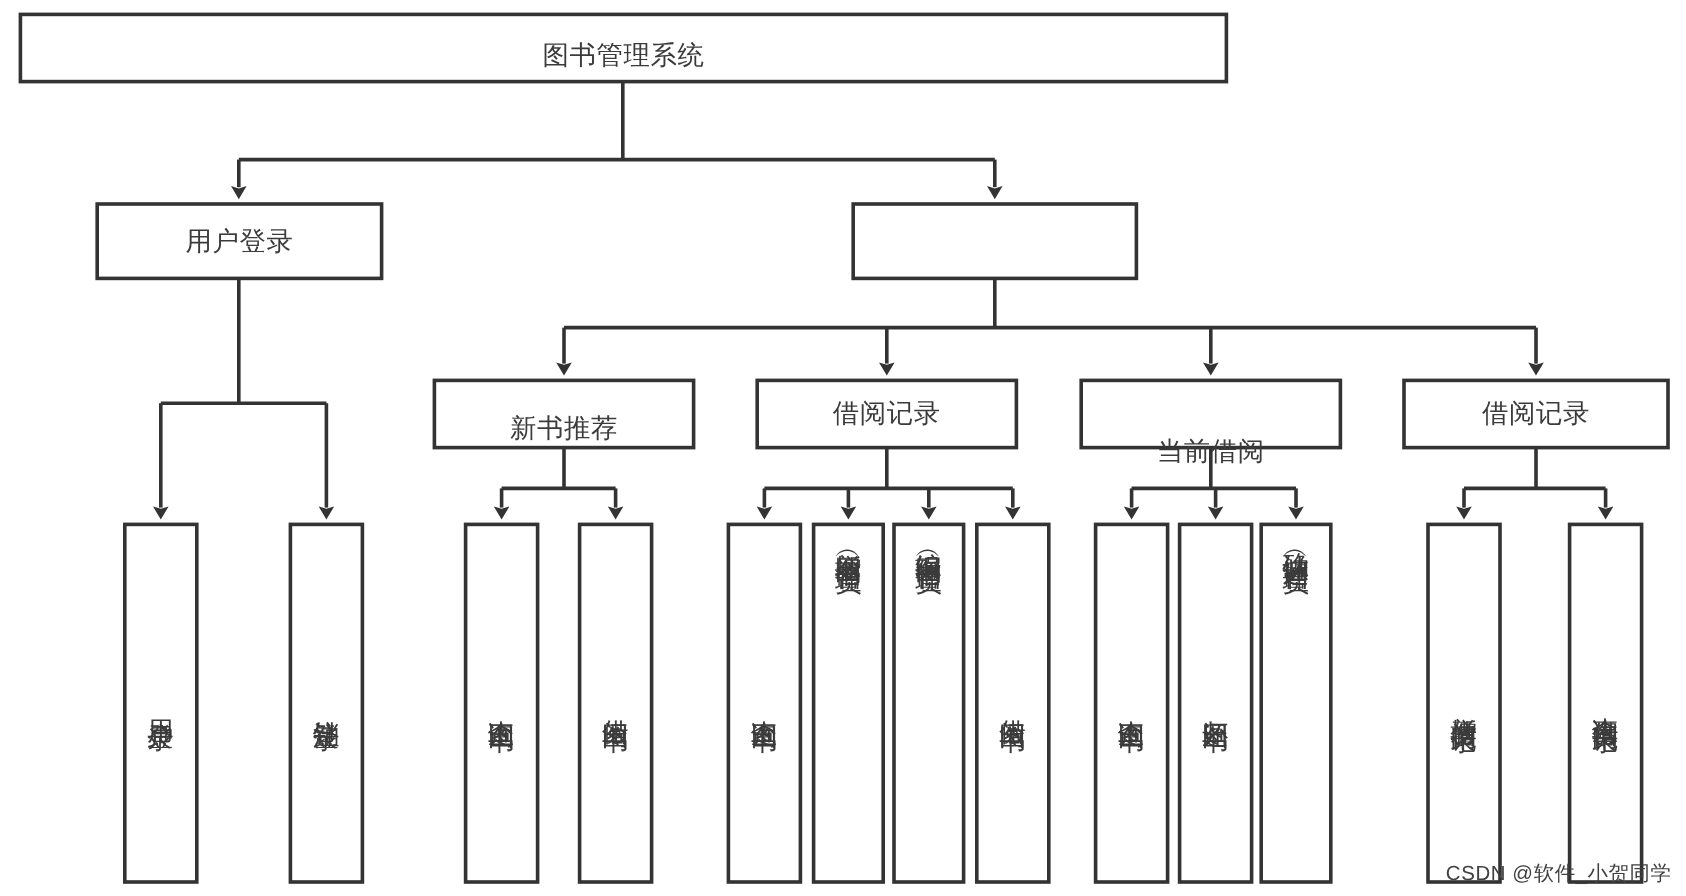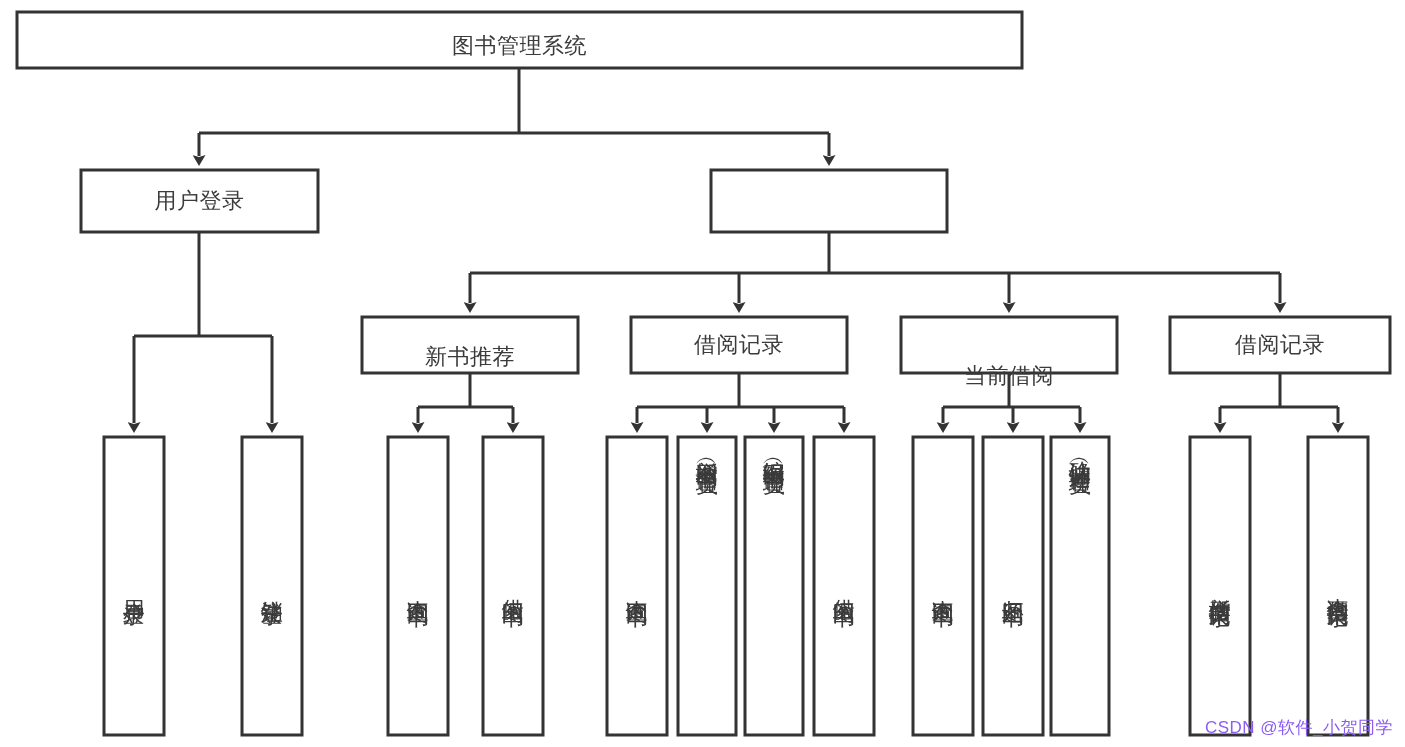--- a/index.html
+++ b/index.html
@@ -67,21 +67,21 @@
   }
   .node-label.vertical.centered {
     justify-content: center;
     padding-top: 0;
   }
   .watermark {
     position: absolute;
     right: 12px;
     bottom: 8px;
     font-size: 17px;
-    color: #8b5cf6;
+    color: #404040;
     font-family: "Liberation Sans", "DejaVu Sans", sans-serif;
     white-space: nowrap;
     letter-spacing: 0.5px;
   }
 </style>
 </head>
 <body>
 
 <div id="diagram-root">
 

